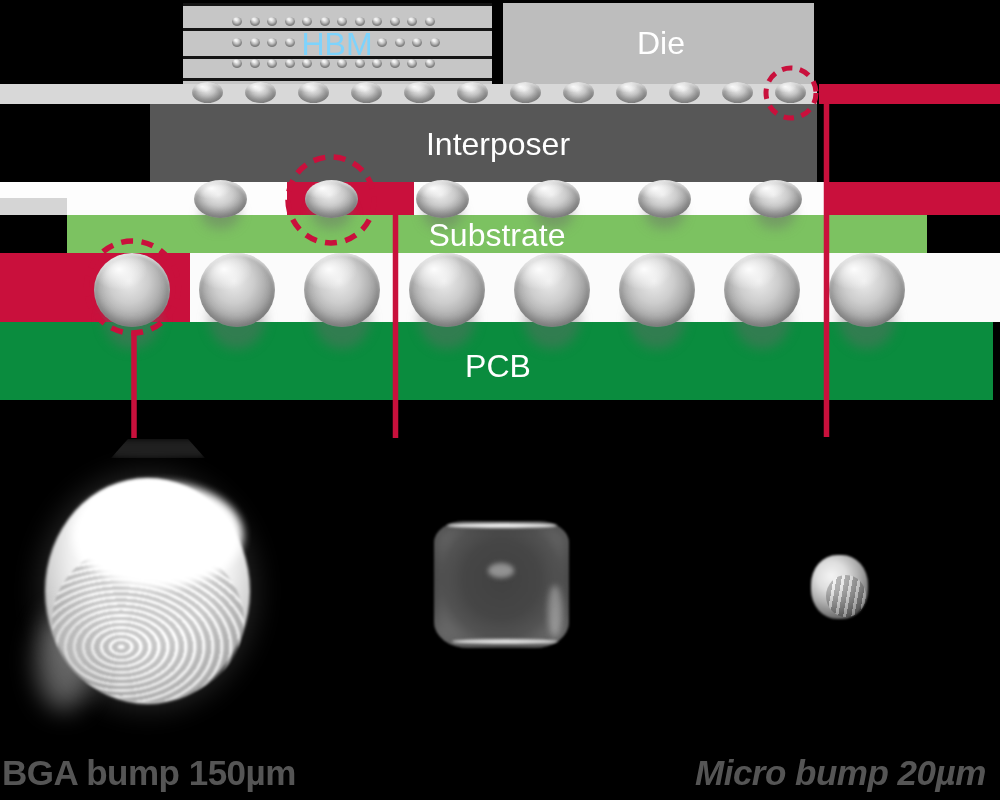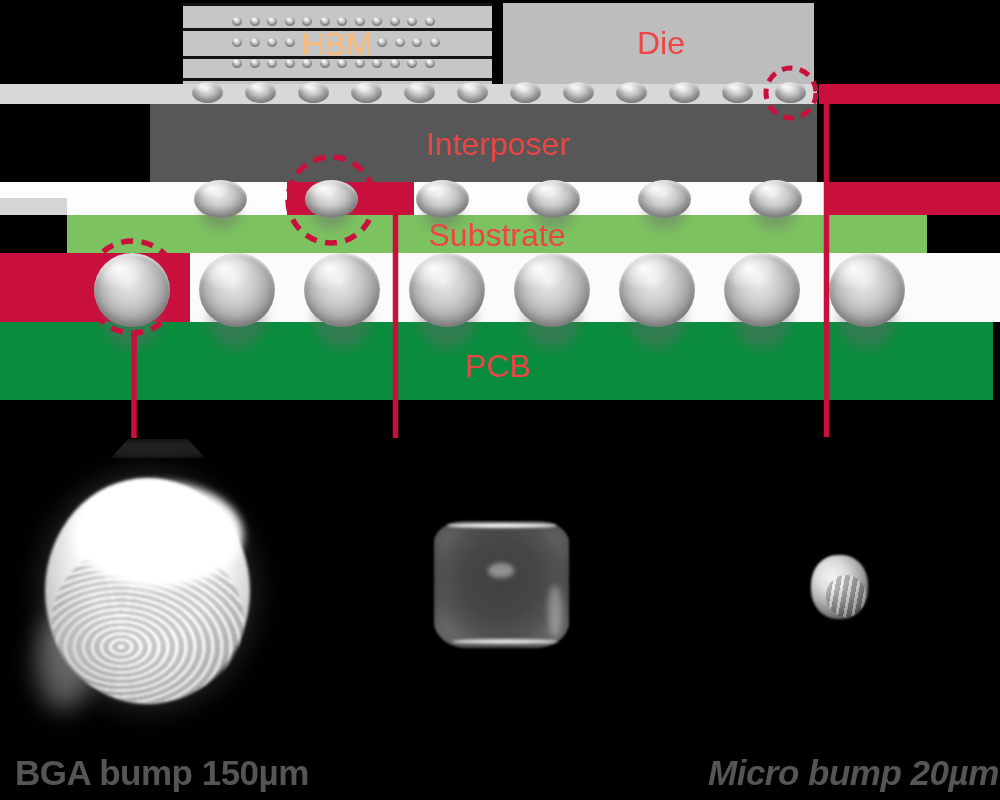--- a/index.html
+++ b/index.html
@@ -1,19 +1,19 @@
 <!DOCTYPE html>
 <html><head>
 <meta charset="utf-8">
 <style>
   html,body{margin:0;padding:0;background:#000;}
   #page{position:relative;width:1000px;height:800px;background:#000;overflow:hidden;
         font-family:"Liberation Sans", sans-serif;}
   .abs{position:absolute;}
-  .layer-text{position:absolute;color:#ef4444;font-size:32px;line-height:1;white-space:nowrap;
+  .layer-text{position:absolute;color:#ffffff;font-size:32px;line-height:1;white-space:nowrap;
               transform:translate(-50%,-50%);}
   
   #micro-strip{left:0;top:84px;width:817px;height:20px;background:#D8D8D8;}
   #red-bar-top{left:819px;top:84px;width:181px;height:20px;background:#C9103C;}
   #hbm-block{left:183px;top:3px;width:309px;height:81px;background:#C6C6C6;}
   .hbm-line{position:absolute;left:0;width:100%;height:3px;background:#141414;}
   #die-block{left:503px;top:3px;width:311px;height:81px;background:#BDBDBD;}
   #interposer{left:150px;top:104px;width:667px;height:78px;background:#575757;}
   #c4-strip{left:0;top:182px;width:824px;height:33px;background:#FDFDFD;}
   #c4-strip-notch{left:0;top:198px;width:67px;height:17px;background:#D5D5D5;}
@@ -56,22 +56,22 @@
   #c4-photo-spot{left:488px;top:563px;width:26px;height:15px;border-radius:50%;background:rgba(160,160,160,.85);filter:blur(2.5px);}
   #c4-photo-rsheen{left:548px;top:585px;width:14px;height:52px;border-radius:50%;background:rgba(200,200,200,.5);filter:blur(3px);}
   #micro-photo-body{left:811px;top:555px;width:57px;height:64px;border-radius:46%;
      background:radial-gradient(circle at 36% 33%, #f4f4f4 0%, #dedede 26%, #ababab 50%, #737373 72%, #3c3c3c 94%);
      filter:blur(1px);}
   #micro-photo-ridges{left:826px;top:575px;width:40px;height:42px;border-radius:50%;opacity:.55;
      background:repeating-linear-gradient(100deg, rgba(255,255,255,.5) 0 3px, rgba(40,40,40,.5) 3px 8px);
      filter:blur(.5px);}
   
   .caption{position:absolute;top:754px;color:#555555;font-size:35px;font-weight:bold;
-           letter-spacing:-0.5px;white-space:nowrap;line-height:1.1;margin-left:13px;}
-  #hbm-label{color:#fdba74;}
+           letter-spacing:-0.5px;white-space:nowrap;line-height:1.1;}
+  #hbm-label{color:#7dd3fc;}
 </style>
 </head>
 <body>
 
 <div id="page">
 
   <div class="abs" id="micro-strip"></div>
   <div class="abs" id="red-bar-top"></div>
 
   <div class="abs" id="hbm-block">

